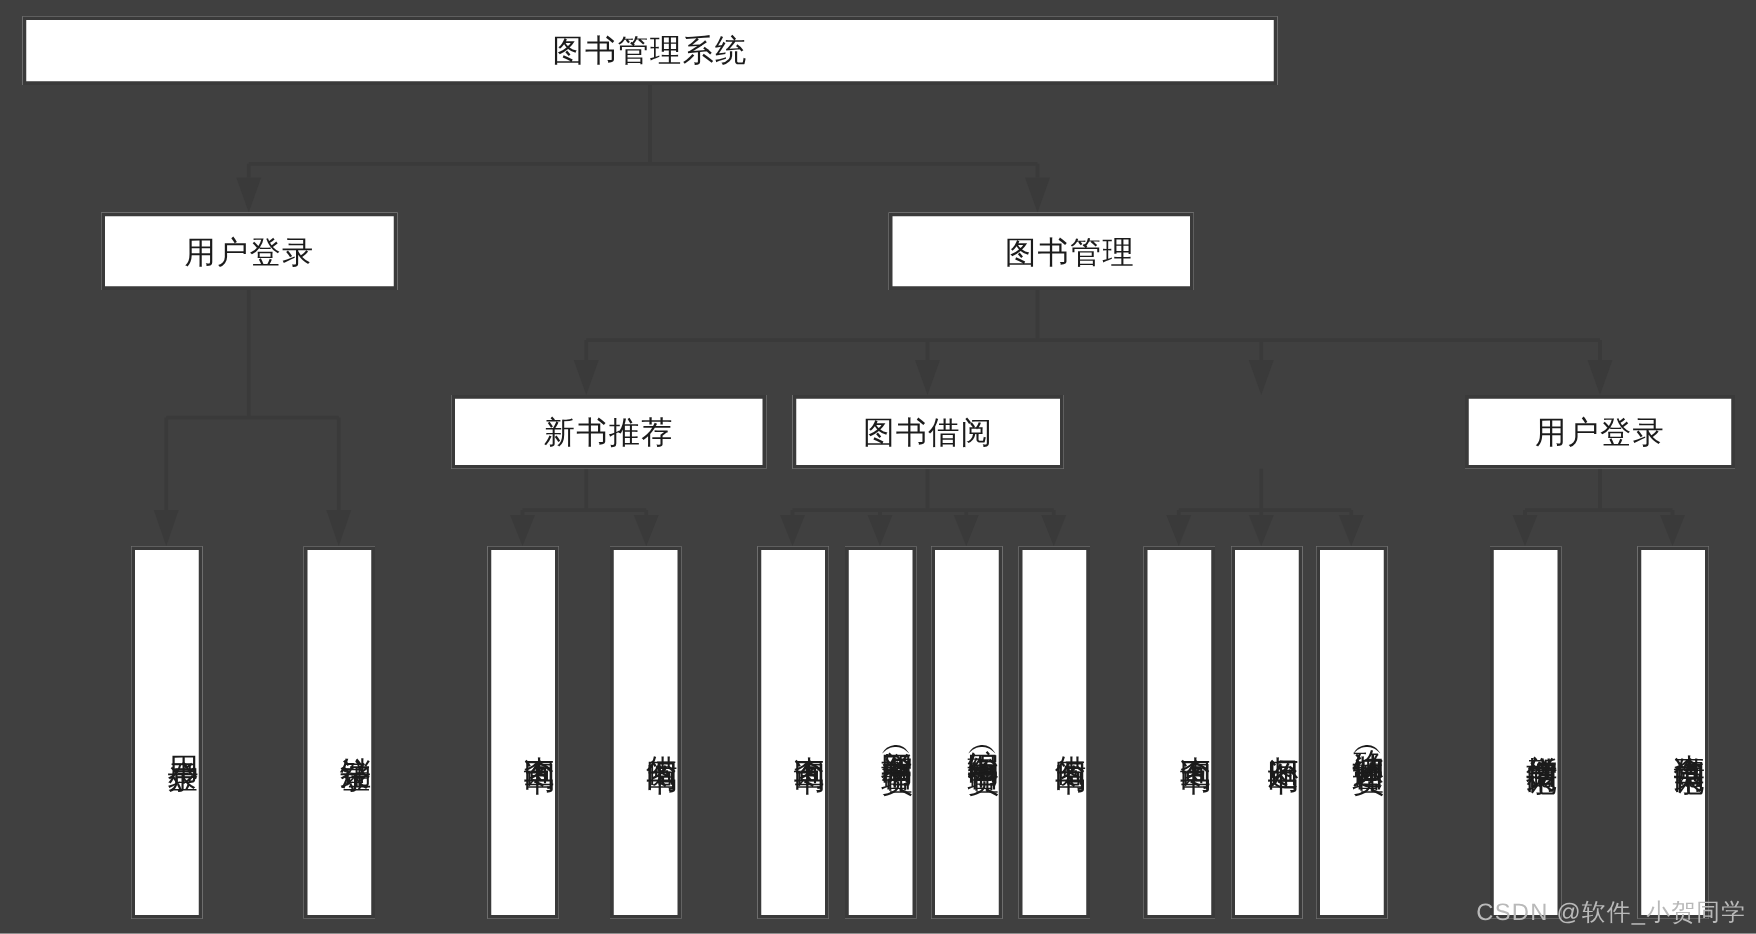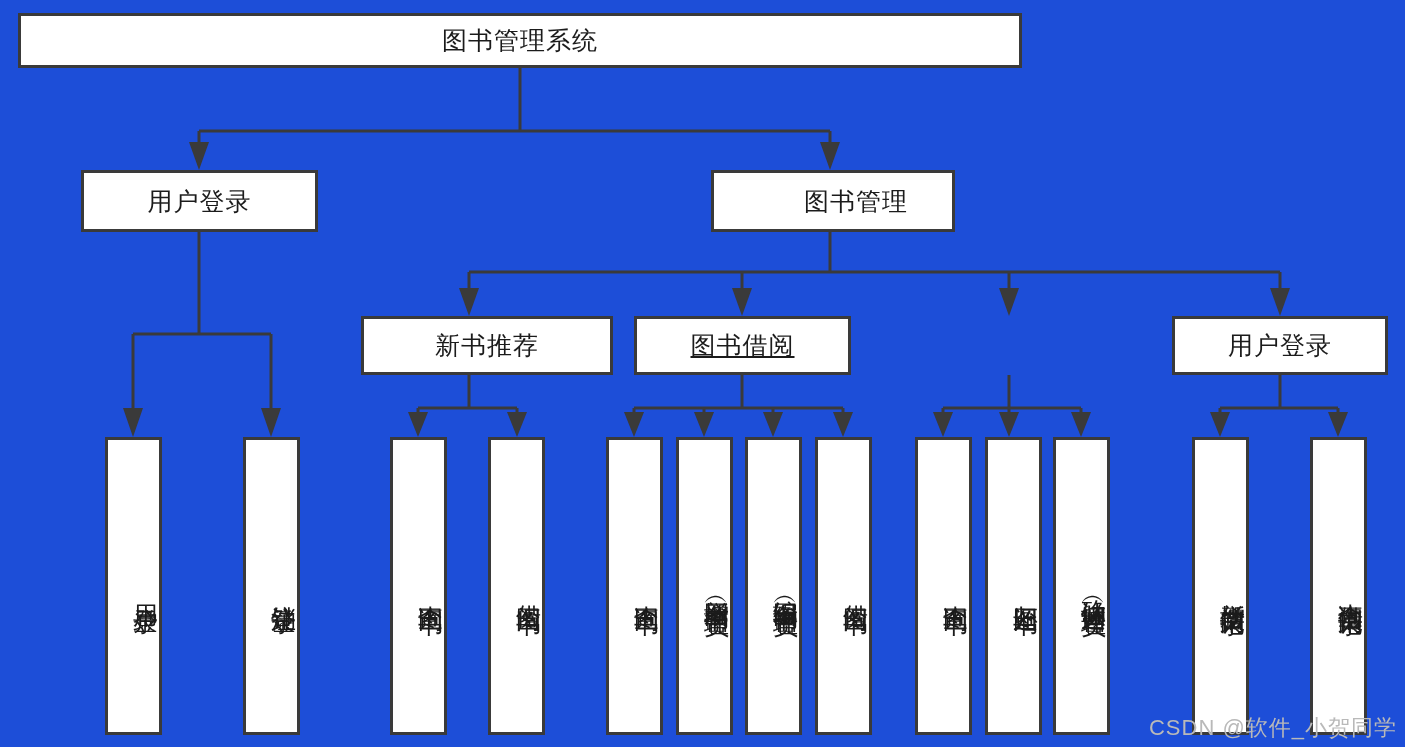--- a/index.html
+++ b/index.html
@@ -7,21 +7,21 @@
     padding: 0;
     background: #ffffff;
   }
   body {
     font-family: "Liberation Sans", "DejaVu Sans", sans-serif;
   }
   #canvas {
     position: relative;
     width: 1405px;
     height: 747px;
-    background: #1d4ed8;
+    background: #404040;
     overflow: hidden;
   }
   .node {
     position: absolute;
     box-sizing: border-box;
     border: 3px solid #3a3a3a;
     background: #ffffff;
     display: flex;
     align-items: center;
     justify-content: center;
@@ -60,21 +60,21 @@
     stroke-width: 3;
     fill: none;
   }
   .edge-head {
     fill: #3a3a3a;
   }
   .watermark {
     position: absolute;
     right: 8px;
     bottom: 4px;
-    font-size: 22px;
+    font-size: 19px;
     color: #b9b9b9;
     letter-spacing: 1px;
     white-space: nowrap;
   }
 </style>
 </head>
 <body>
 
 <div id="canvas">
 
@@ -122,21 +122,21 @@
   <div class="node horiz" style="left:81px; top:170px; width:237px; height:62px;">
     <span>用户登录</span>
   </div>
   <div class="node horiz" style="left:711px; top:170px; width:244px; height:62px;padding-left:46px;">
     <span>图书管理</span>
   </div>
 
   <div class="node horiz" style="left:361px; top:316px; width:252px; height:59px;">
     <span>新书推荐</span>
   </div>
-  <div class="node horiz" style="left:634px; top:316px; width:217px; height:59px;text-decoration:underline;">
+  <div class="node horiz" style="left:634px; top:316px; width:217px; height:59px;">
     <span>图书借阅</span>
   </div>
   <div class="node horiz" style="left:1172px; top:316px; width:216px; height:59px;">
     <span>用户登录</span>
   </div>
 
   <div class="node vert" style="left:105px; top:437px; width:57px; height:298px;">
     <span class="vtext">用户登录</span>
   </div>
   <div class="node vert" style="left:243px; top:437px; width:57px; height:298px;">

